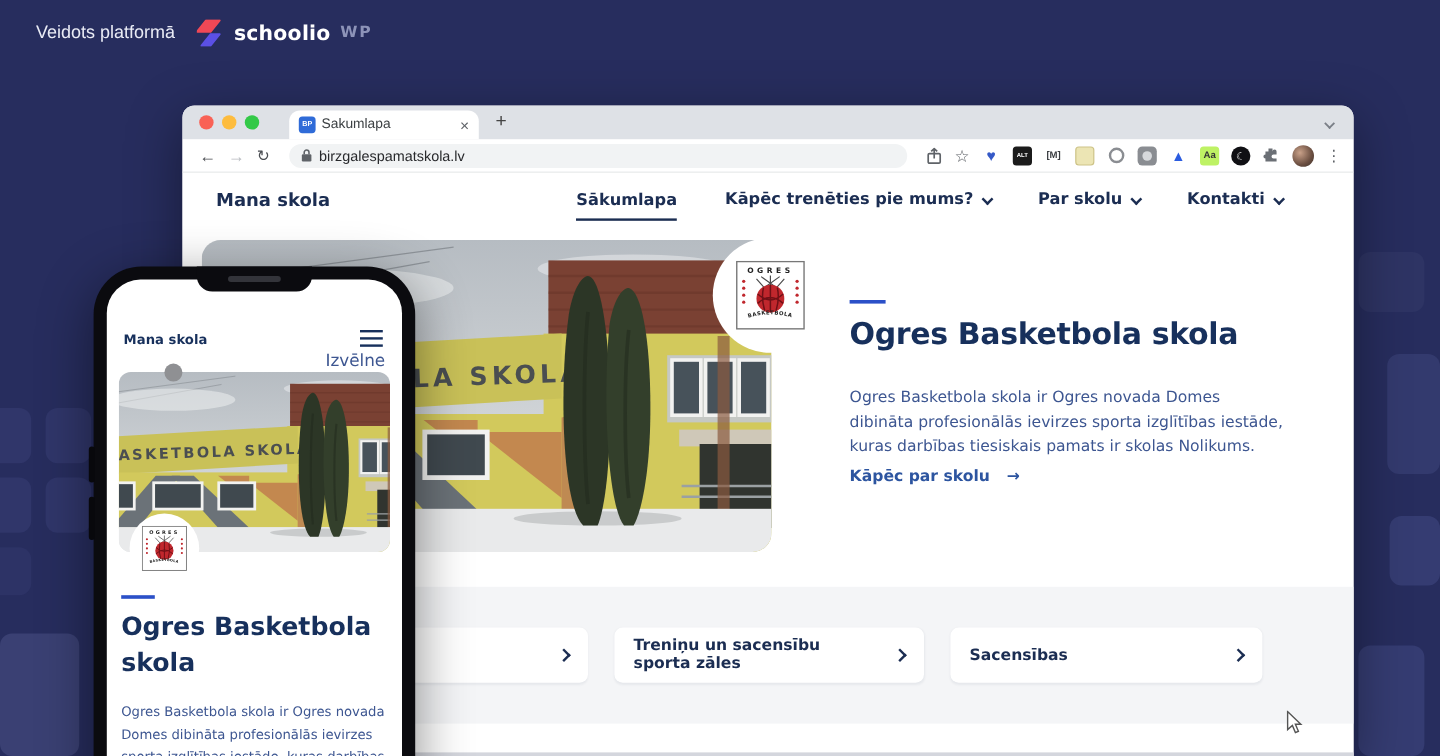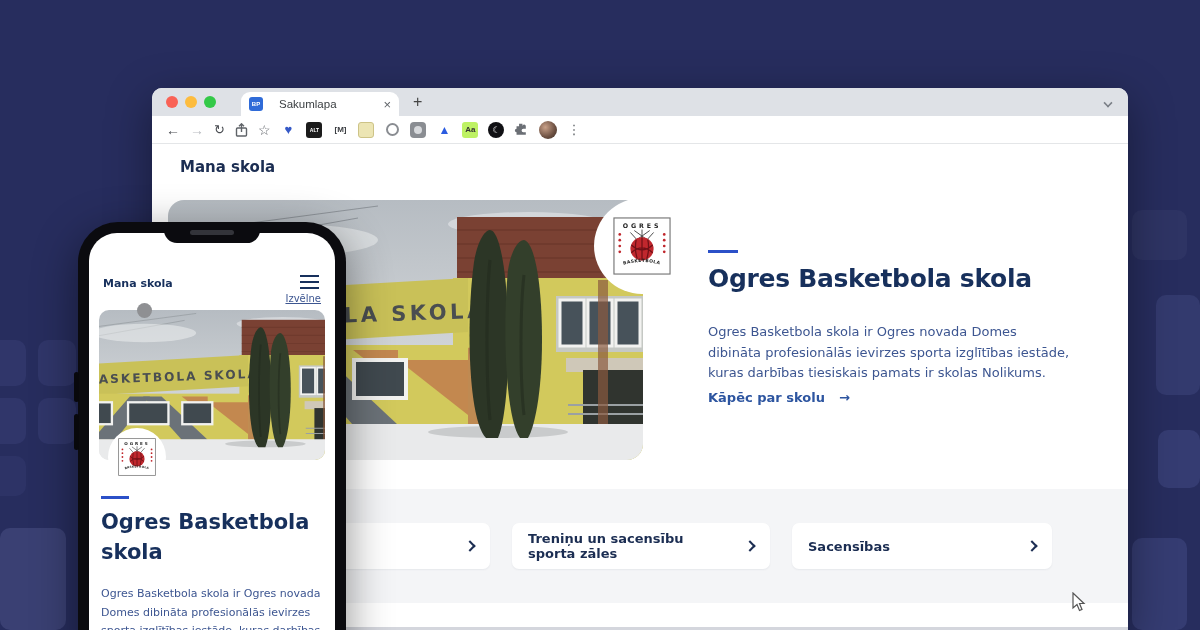--- a/index.html
+++ b/index.html
@@ -17,21 +17,21 @@
   .brand-name { color:#ffffff; font-weight:bold; font-size:17px; letter-spacing:.2px; }
   .brand-suffix { color:#8d93b8; font-size:13px; letter-spacing:1.5px; font-weight:bold; }
 
   
   .browser { position:absolute; left:152px; top:88px; width:976px; height:542px; border-radius:10px 10px 0 0;
              overflow:hidden; background:#fff; box-shadow:0 12px 45px rgba(0,0,0,.4); z-index:2;
              font-family:"Liberation Sans",sans-serif; }
   .tabstrip { height:28px; background:#dee1e6; display:flex; align-items:center; padding-left:14px; position:relative; }
   .light { width:12px; height:12px; border-radius:50%; margin-right:7px; }
   .tab { margin-left:18px; width:158px; height:24px; background:#fff; border-radius:9px 9px 0 0; align-self:flex-end;
-         display:flex; align-items:center; padding:0 8px; gap:16px; }
+         display:flex; align-items:center; padding:0 8px; gap:5px; }
   .favicon { width:14px; height:14px; border-radius:3px; background:#2f6bd8; color:#fff; font-size:6px; font-weight:bold;
              display:flex; align-items:center; justify-content:center; }
   .tab-title { font-size:11.5px; color:#3c4043; flex:1; white-space:nowrap; overflow:hidden; }
   .tab-close { font-size:13px; color:#5f6368; cursor:default; }
   .newtab { margin-left:14px; font-size:16px; color:#444; }
   .strip-chevron { position:absolute; right:16px; top:11px; width:8px; height:8px; border-right:2px solid #7a7f87;
                    border-bottom:2px solid #7a7f87; transform:rotate(45deg) scale(.8); }
   .toolbar { height:28px; background:#fff; border-bottom:1px solid #e4e6e8; display:flex; align-items:center;
              padding:0 10px 0 14px; gap:10px; }
   .nav-arrow { font-size:14px; color:#4a4d52; }
@@ -96,21 +96,21 @@
   .sb1 { top:150px; height:30px; } .sb2 { top:192px; height:36px; }
   .screen { position:absolute; left:11px; top:11px; width:246px; height:429px; background:#fff;
             border-radius:28px 28px 0 0; overflow:hidden; }
   .notch { position:absolute; left:50%; transform:translateX(-50%); top:0; width:96px; height:21px; background:#0b0b0f;
            border-radius:0 0 13px 13px; }
   .speaker { position:absolute; left:50%; transform:translateX(-50%); top:8px; width:44px; height:5px;
              border-radius:3px; background:#33343a; }
   .m-brand { position:absolute; left:14px; top:44px; font-size:11px; font-weight:bold; color:#17305c; }
   .burger { position:absolute; right:16px; top:42px; width:19px; }
   .burger span { display:block; height:2px; background:#17305c; margin-bottom:4px; }
-  .m-menu-label { position:absolute; right:14px; top:60px; font-size:10px; color:#3d5691;text-decoration:underline; }
+  .m-menu-label { position:absolute; right:14px; top:60px; font-size:14px; color:#3d5691; }
   .m-img { position:absolute; left:10px; top:77px; width:226px; height:150px; border-radius:10px; overflow:hidden; }
   .m-dot { position:absolute; left:48px; top:70px; width:15px; height:15px; border-radius:50%; background:#8f9093; z-index:1; }
   .badge-m { left:19px; top:195px; width:58px; height:58px; }
   .accent-m { left:12px; top:263px; width:28px; }
   .m-h2 { position:absolute; left:12px; top:274px; width:215px; font-size:21px; line-height:1.45; font-weight:bold; color:#17305c; }
   .m-desc { position:absolute; left:12px; top:352px; width:222px; font-size:11px; line-height:1.7; color:#3d5691; }
 
   .cursor { position:absolute; left:1072px; top:592px; z-index:4; }
 </style>
 </head>
@@ -192,38 +192,56 @@
   <div class="deco" style="left:38px;top:340px;width:38px;height:46px;background:#30366a;"></div>
   <div class="deco" style="left:-24px;top:398px;width:50px;height:46px;background:#30366a;"></div>
   <div class="deco" style="left:38px;top:398px;width:38px;height:46px;background:#30366a;"></div>
   <div class="deco" style="left:-24px;top:456px;width:50px;height:40px;background:#2d3366;"></div>
   <div class="deco" style="left:0px;top:528px;width:66px;height:102px;background:#3a4073;"></div>
   <div class="deco" style="left:1132px;top:210px;width:55px;height:50px;background:#2e3464;"></div>
   <div class="deco" style="left:1156px;top:295px;width:44px;height:100px;background:#333a6e;"></div>
   <div class="deco" style="left:1158px;top:430px;width:42px;height:58px;background:#353c72;"></div>
   <div class="deco" style="left:1132px;top:538px;width:55px;height:92px;background:#353c72;"></div>
 
+  <div class="topbar">
+    <span class="madeon">Veidots platformā</span>
+    <span class="brandwrap">
+      <svg width="23" height="23" viewBox="0 0 24 24">
+        <path d="M8,1 h12 l-8,10 h-12 z" fill="#f04856" stroke="#f04856" stroke-width="1.5" stroke-linejoin="round"></path>
+        <path d="M12,13 h8 l-8,10 h-8 z" fill="#5b50e6" stroke="#5b50e6" stroke-width="1.5" stroke-linejoin="round"></path>
+      </svg>
+      <span class="brand-name">schoolio</span>
+      <span class="brand-suffix">WP</span>
+    </span>
+  </div>
 
   <div class="browser">
     <div class="tabstrip">
       <span class="light" style="background:#f96256;"></span>
       <span class="light" style="background:#fdbc3e;"></span>
       <span class="light" style="background:#33c948;"></span>
       <div class="tab">
         <span class="favicon">BP</span>
         <span class="tab-title">Sakumlapa</span>
         <span class="tab-close">×</span>
       </div>
       <span class="newtab">+</span>
       <span class="strip-chevron"></span>
     </div>
     <div class="toolbar">
       <span class="nav-arrow">←</span>
       <span class="nav-arrow dim">→</span>
       <span class="reload">↻</span>
+      <span class="urlpill">
+        <svg width="9" height="11" viewBox="0 0 9 11">
+          <rect x="0.5" y="4.5" width="8" height="6" rx="1" fill="#5f6368"></rect>
+          <path d="M2.5,4.5 V3 a2,2 0 0 1 4,0 V4.5" fill="none" stroke="#5f6368" stroke-width="1.3"></path>
+        </svg>
+        <span class="url">birzgalespamatskola.lv</span>
+      </span>
       <svg width="13" height="14" viewBox="0 0 13 14">
         <rect x="1.5" y="5" width="10" height="8" rx="1" fill="none" stroke="#5f6368" stroke-width="1.4"></rect>
         <path d="M6.5,9 V1 M4,3.2 L6.5,0.8 L9,3.2" fill="none" stroke="#5f6368" stroke-width="1.4"></path>
       </svg>
       <span class="tbicon" style="font-size:14px">☆</span>
       <span class="ext" style="color:#3559c7;font-size:13px">♥</span>
       <span class="ext ext-alt">ALT</span>
       <span class="ext ext-m">[M]</span>
       <span class="ext ext-pale"></span>
       <span class="ext">
@@ -236,20 +254,37 @@
       <svg width="15" height="15" viewBox="0 0 16 16">
         <path d="M6,2 h4 v3 a2,2 0 0 1 4,0 v3 h-3 a2,2 0 0 0 0,4 h3 v3 h-11 v-3 a2,2 0 0 1 0,-4 v-3 h3 z" fill="#6b6f75" transform="scale(.9)"></path>
       </svg>
       <span class="avatar"></span>
       <span class="dots">⋮</span>
     </div>
 
     <div class="viewport">
       <div class="site-header">
         <span class="site-brand">Mana skola</span>
+        <div class="site-nav">
+          <span class="nav-item active">
+            <span class="lbl">Sākumlapa</span>
+          </span>
+          <span class="nav-item">
+            <span class="lbl">Kāpēc trenēties pie mums?</span>
+            <span class="chev"></span>
+          </span>
+          <span class="nav-item">
+            <span class="lbl">Par skolu</span>
+            <span class="chev"></span>
+          </span>
+          <span class="nav-item">
+            <span class="lbl">Kontakti</span>
+            <span class="chev"></span>
+          </span>
+        </div>
       </div>
 
       <div class="hero-img">
         <svg viewBox="0 0 475 260" preserveAspectRatio="xMidYMid slice">
             <use href="#school-photo"></use>
           </svg>
       </div>
       <div class="badge badge-d">
         <svg width="58" height="58" viewBox="0 0 60 60">
             <use href="#school-logo"></use>

